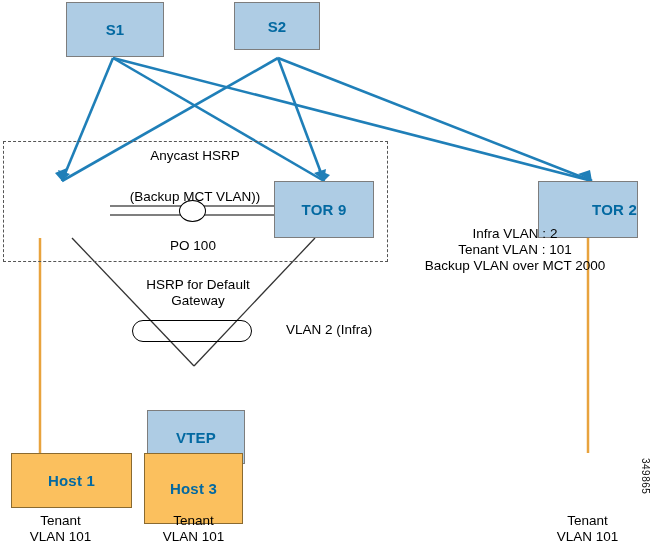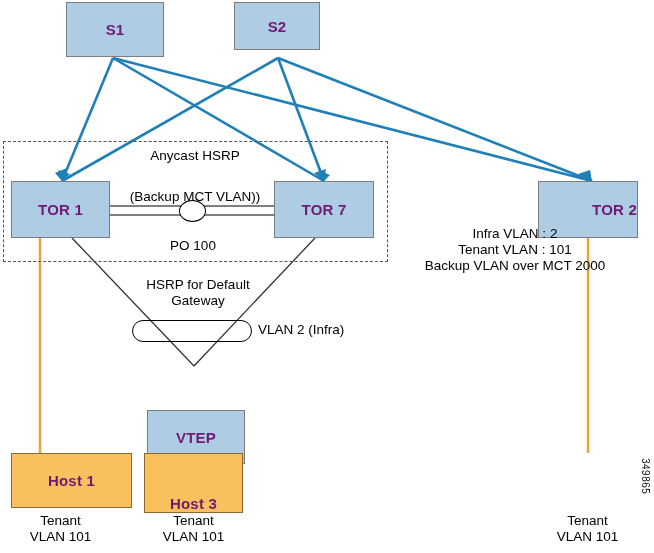--- a/index.html
+++ b/index.html
@@ -24,21 +24,21 @@
     pointer-events: none;
   }
   .node {
     position: absolute;
     box-sizing: border-box;
     display: flex;
     align-items: center;
     justify-content: center;
     font-size: 15px;
     font-weight: bold;
-    color: #701a75;
+    color: #0369a1;
     letter-spacing: 0.2px;
   }
   .node-switch {
     background: #aecce4;
     border: 1px solid #7d7d7d;
   }
   .node-host {
     background: #fbc05e;
     border: 1px solid #8a6a30;
   }
@@ -51,20 +51,21 @@
   .caption {
     position: absolute;
     font-size: 13.5px;
     color: #000000;
     text-align: center;
     line-height: 16px;
     white-space: pre-line;
   }
   .caption-left {
     text-align: left;
+    margin-left: 28px;
   }
   .vlan-oval {
     position: absolute;
     box-sizing: border-box;
     border: 1px solid #000000;
     border-radius: 12px;
     background: transparent;
   }
   .mct-oval {
     position: absolute;
@@ -116,38 +117,35 @@
 
   <div class="dashed-zone" style="left:3px; top:141px; width:385px; height:121px;"></div>
 
   <div class="node node-switch" style="left:66px; top:2px; width:98px; height:55px;">
     <span>S1</span>
   </div>
   <div class="node node-switch" style="left:234px; top:2px; width:86px; height:48px;">
     <span>S2</span>
   </div>
 
-  <div class="node node-switch" style="left:11px; top:181px; width:99px; height:57px;">
-    <span>TOR 1</span>
-  </div>
   <div class="node node-switch" style="left:274px; top:181px; width:100px; height:57px;">
-    <span>TOR 7</span>
+    <span>TOR 9</span>
   </div>
   <div class="node node-switch" style="left:538px; top:181px; width:100px; height:57px;justify-content:flex-end;">
     <span>TOR 2</span>
   </div>
 
   <div class="node node-switch" style="left:147px; top:366px; width:98px; height:54px;margin-top:44px;">
     <span>VTEP</span>
   </div>
 
   <div class="node node-host" style="left:11px; top:453px; width:121px; height:55px;">
     <span>Host 1</span>
   </div>
-  <div class="node node-host" style="left:144px; top:453px; width:99px; height:60px;align-items:flex-end;">
+  <div class="node node-host" style="left:144px; top:453px; width:99px; height:71px;">
     <span>Host 3</span>
   </div>
 
   <div class="mct-oval" style="left:179px; top:200px; width:27px; height:22px;"></div>
 
   <div class="vlan-oval" style="left:132px; top:320px; width:120px; height:22px;"></div>
 
   <div class="caption" style="left:130px; top:148px; width:130px;">Anycast HSRP</div>
 
 

